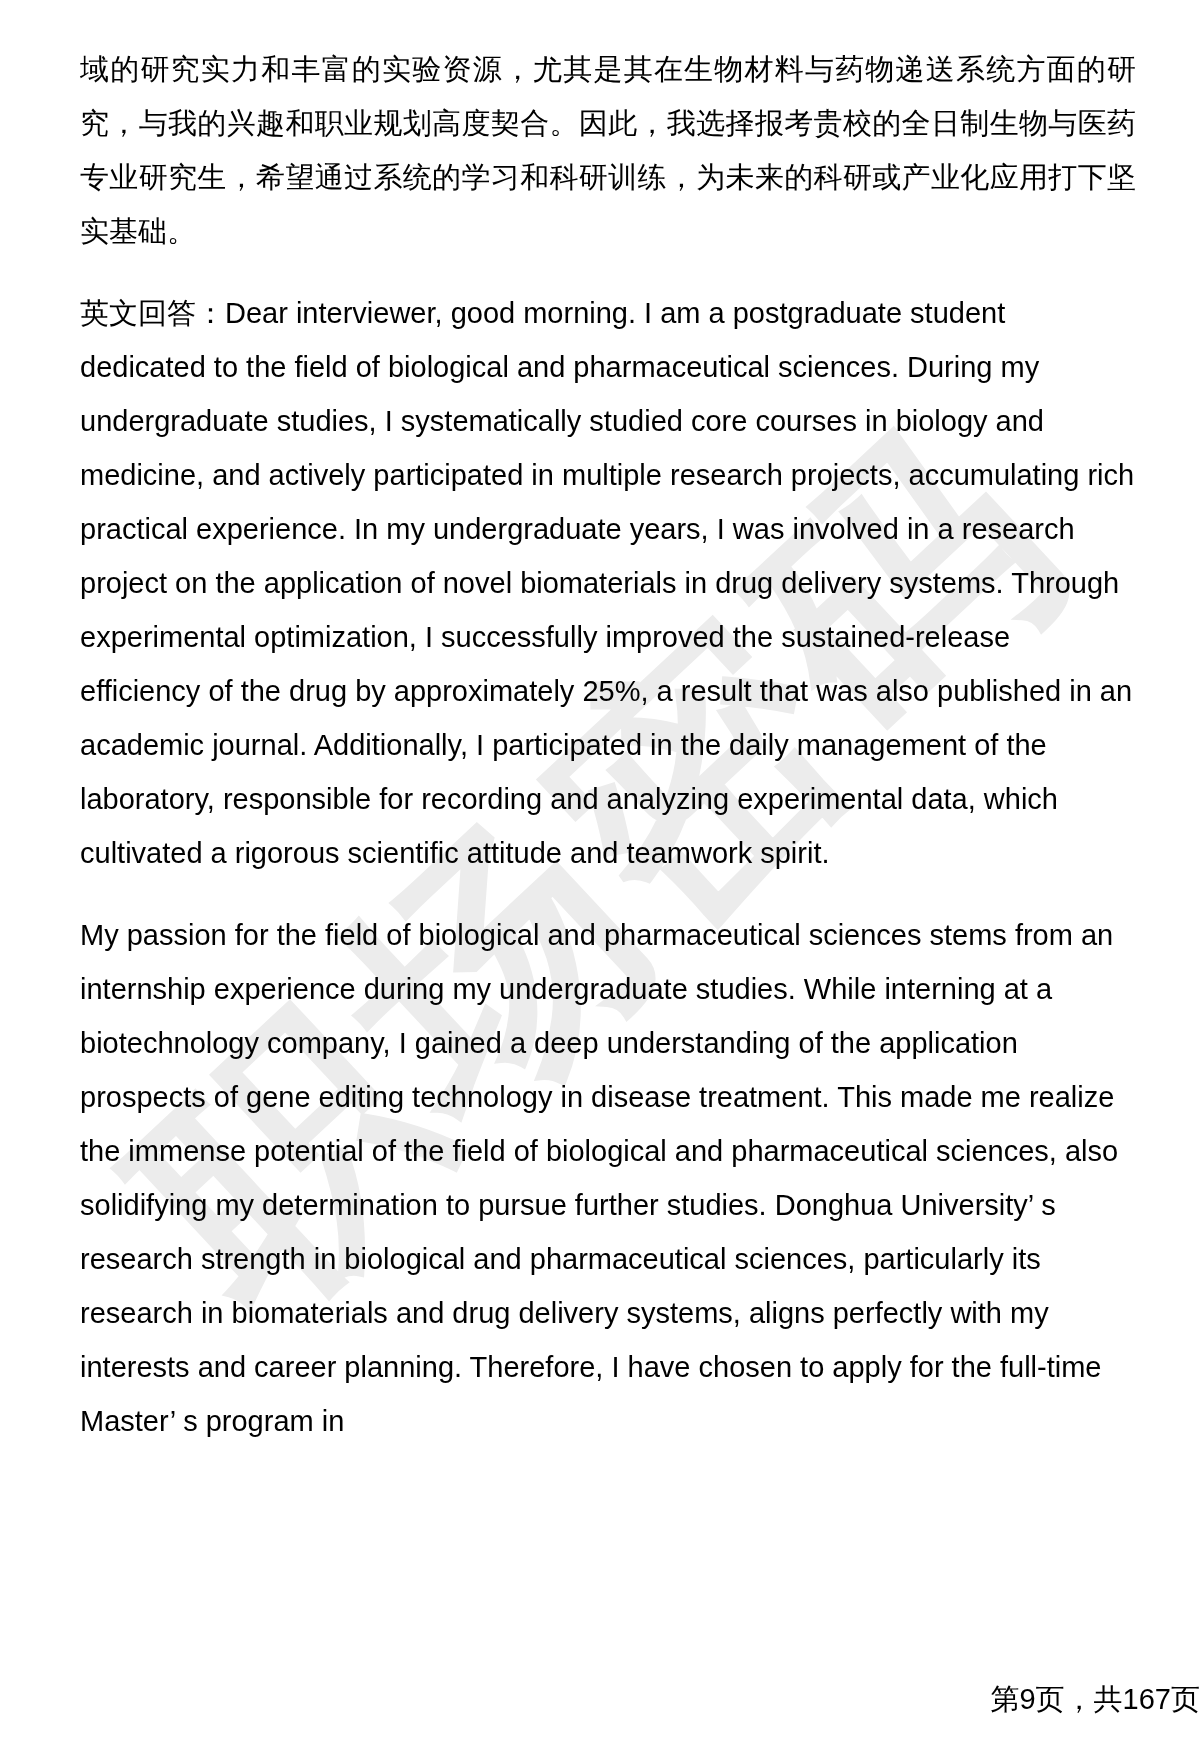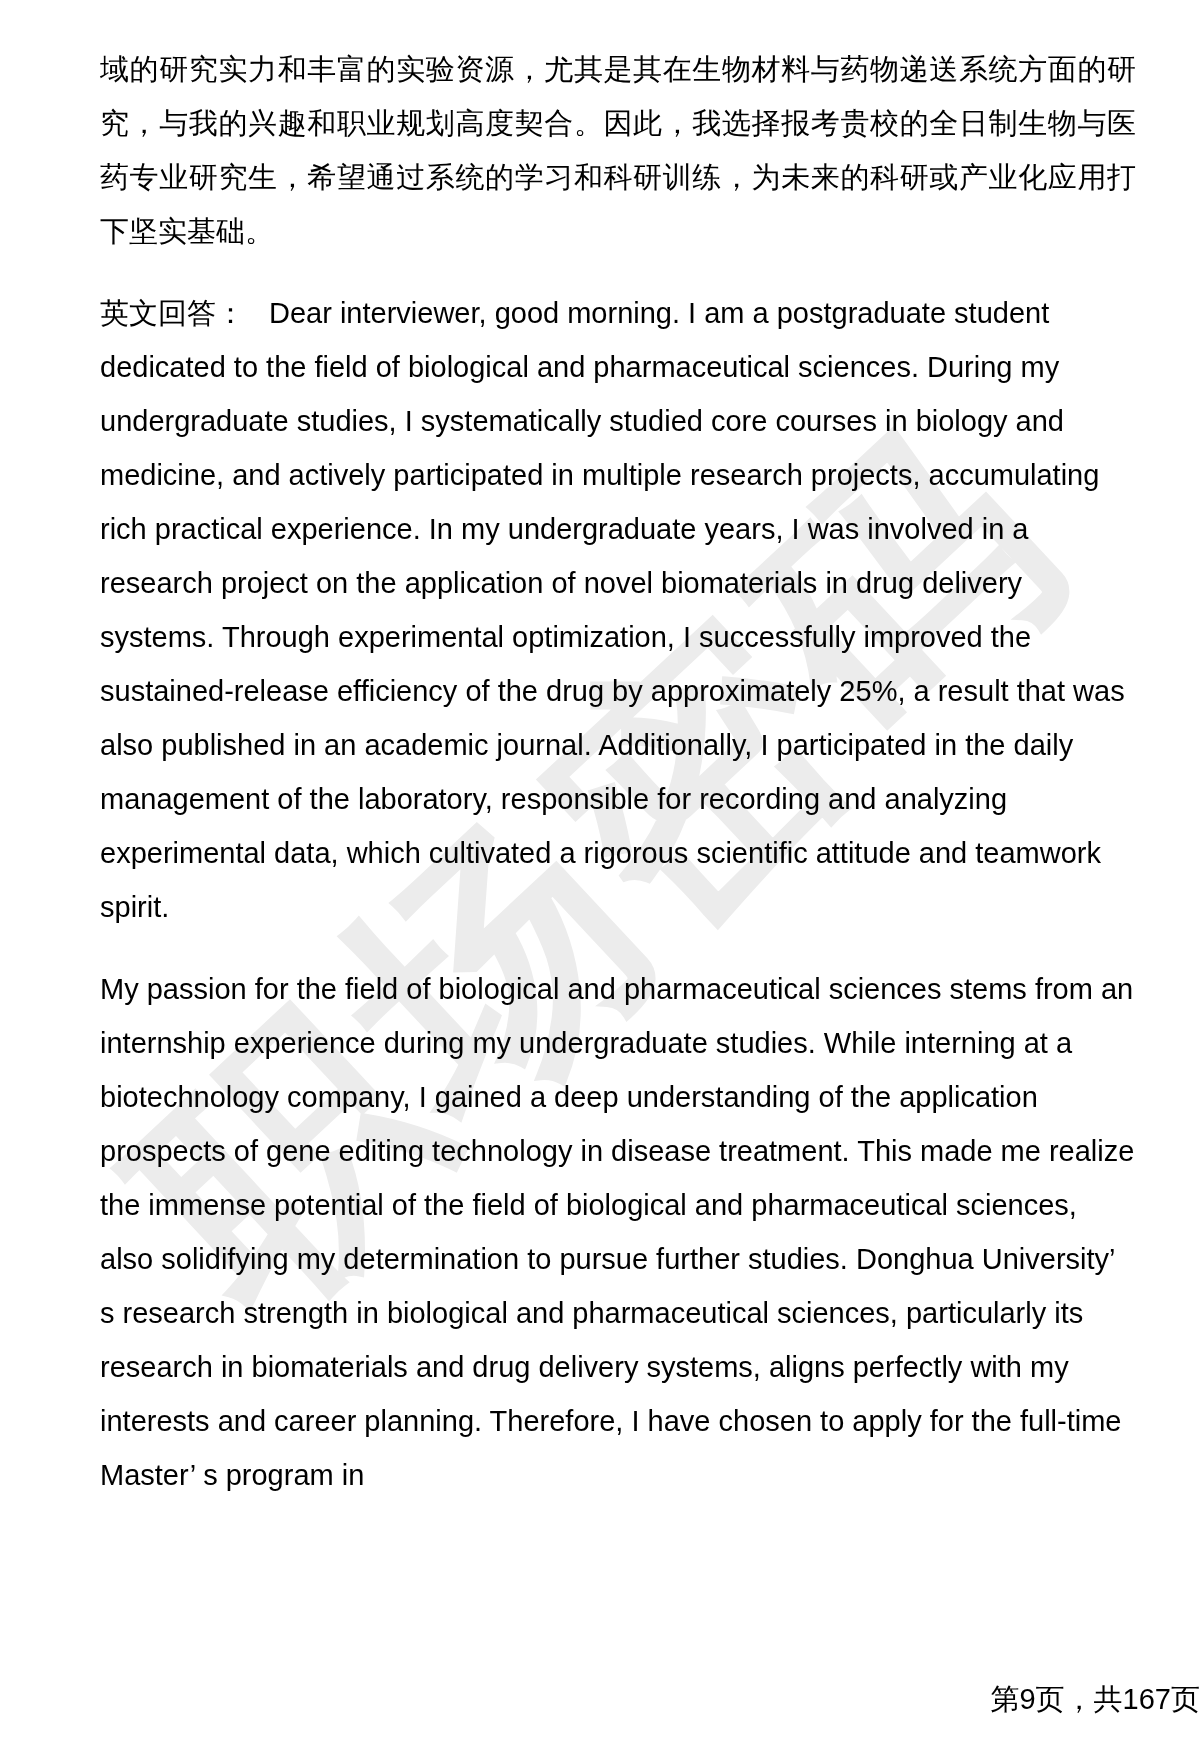--- a/index.html
+++ b/index.html
@@ -25,35 +25,34 @@
     letter-spacing: 10px;
     color: #ececec;
     white-space: nowrap;
     z-index: 0;
     pointer-events: none;
     user-select: none;
   }
   .content {
     position: relative;
     z-index: 1;
-    padding: 42px 64px 0 100px;
+    padding: 42px 64px 0 80px;
   }
   .para {
     font-size: 29px;
     line-height: 54px;
     margin: 0 0 28px 0;
   }
   .para.cn {
     text-align: justify;
   }
   .para.en {
     text-align: left;
   }
   .answer-label {
-    margin-right: 24px;
   }
   .footer {
     position: absolute;
     left: 0;
     right: 0;
     top: 1672px;
     text-align: right;
     font-size: 29px;
     line-height: 54px;
     z-index: 1;

